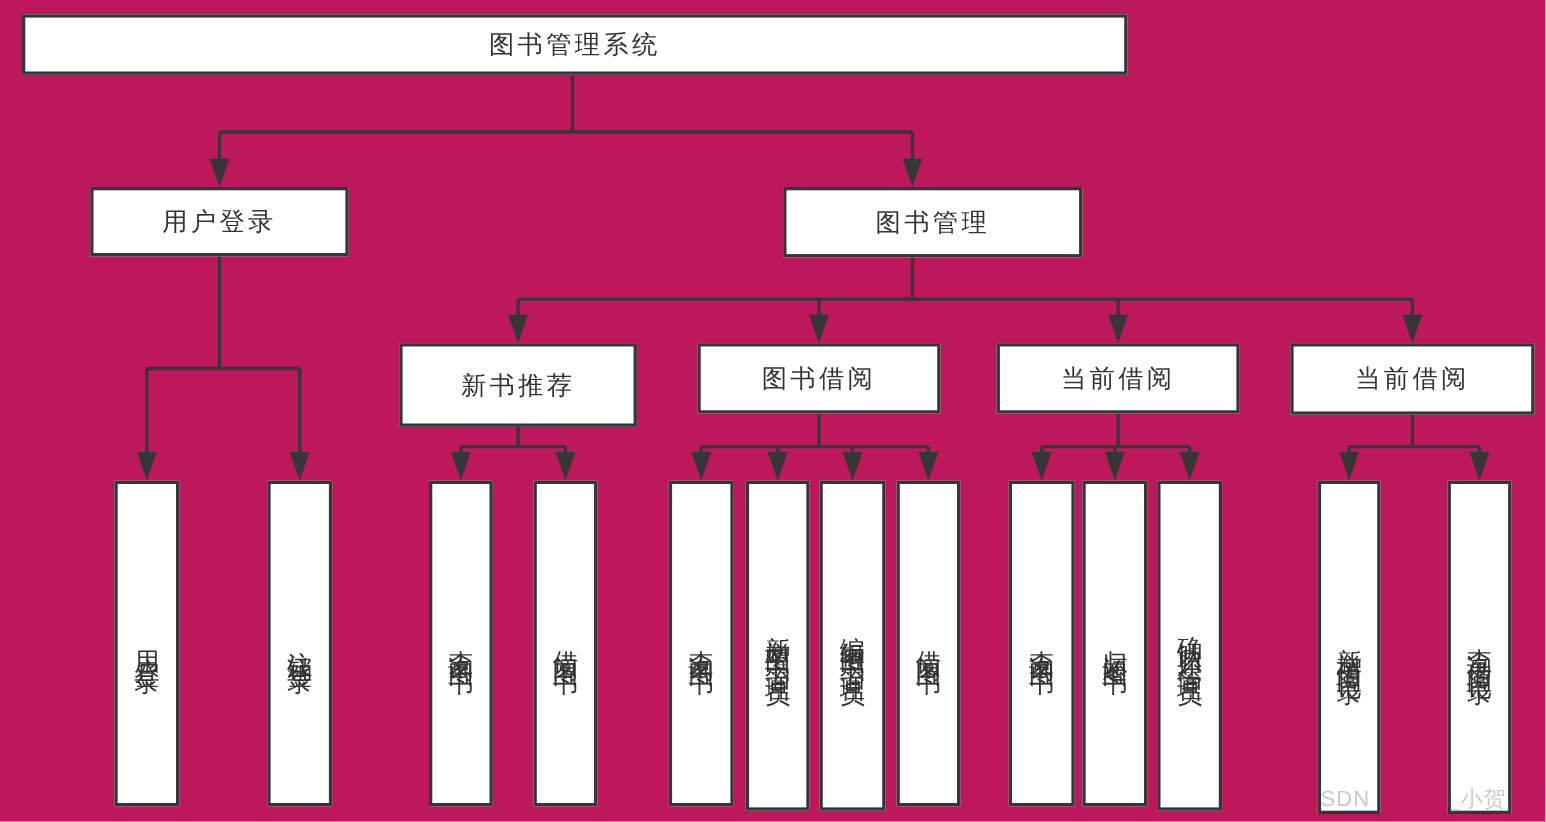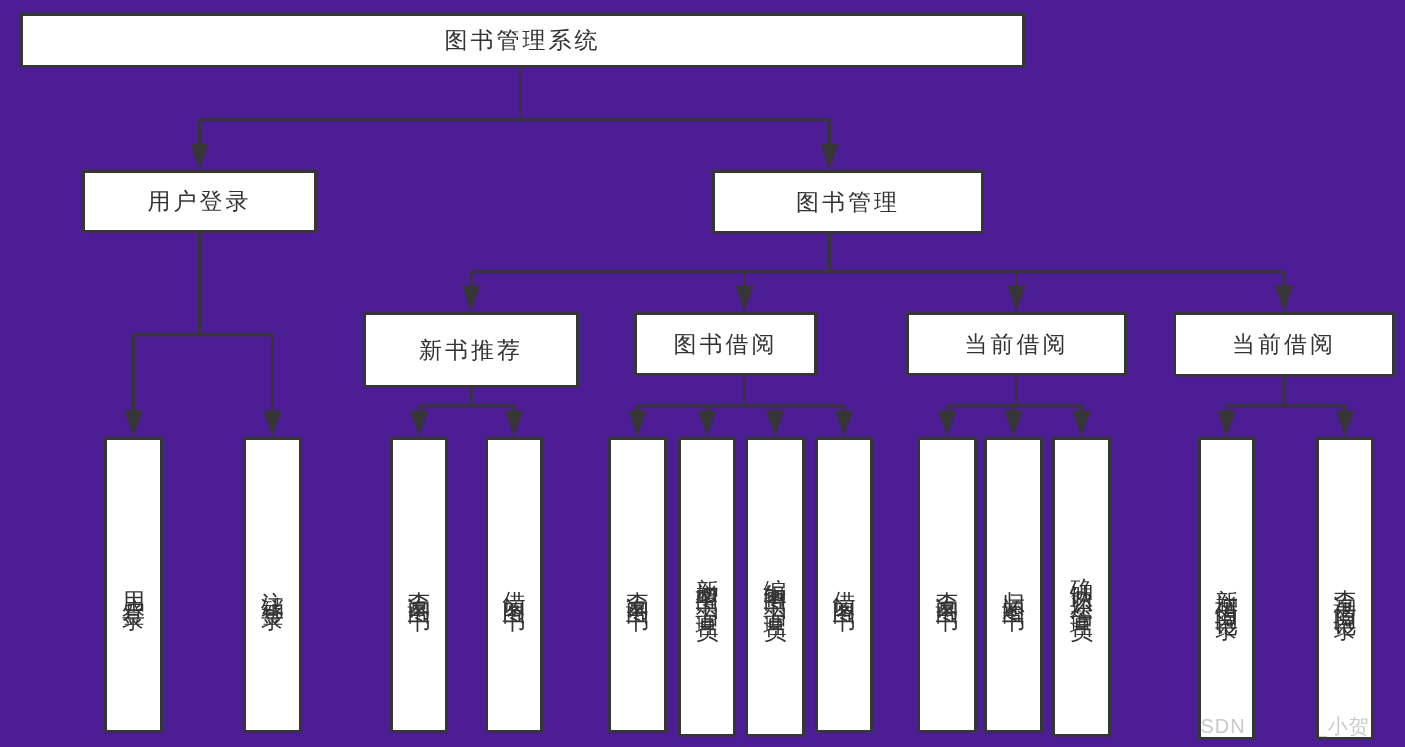--- a/index.html
+++ b/index.html
@@ -5,21 +5,21 @@
   * { margin: 0; padding: 0; box-sizing: border-box; }
   html, body { background: #ffffff; }
   body {
     font-family: "Liberation Sans", "DejaVu Sans", sans-serif;
     color: var(--text, #333333);
   }
   .stage {
     position: relative;
     width: 1405px;
     height: 747px;
-    background: #4c1d95;
+    background: #be185d;
     overflow: hidden;
   }
   .connector {
     position: absolute;
     left: 0; top: 0;
     z-index: 1;
   }
   .connector path {
     stroke: var(--line, #363636);
     stroke-width: 3;
@@ -120,21 +120,21 @@
   <div class="node h" style="left:82px; top:170px; width:235px; height:63px;">
     <span class="lbl">用户登录</span>
   </div>
   <div class="node h" style="left:712px; top:170px; width:272px; height:64px;">
     <span class="lbl">图书管理</span>
   </div>
 
   <div class="node h" style="left:363px; top:312px; width:216px; height:76px;">
     <span class="lbl">新书推荐</span>
   </div>
-  <div class="node h" style="left:634px; top:312px; width:183px; height:64px;">
+  <div class="node h" style="left:634px; top:312px; width:221px; height:64px;">
     <span class="lbl">图书借阅</span>
   </div>
   <div class="node h" style="left:906px; top:312px; width:221px; height:64px;">
     <span class="lbl">当前借阅</span>
   </div>
   <div class="node h" style="left:1173px; top:312px; width:222px; height:65px;">
     <span class="lbl">当前借阅</span>
   </div>
 
   <div class="node v" style="left:104px; top:437px; width:59px; height:296px;">

